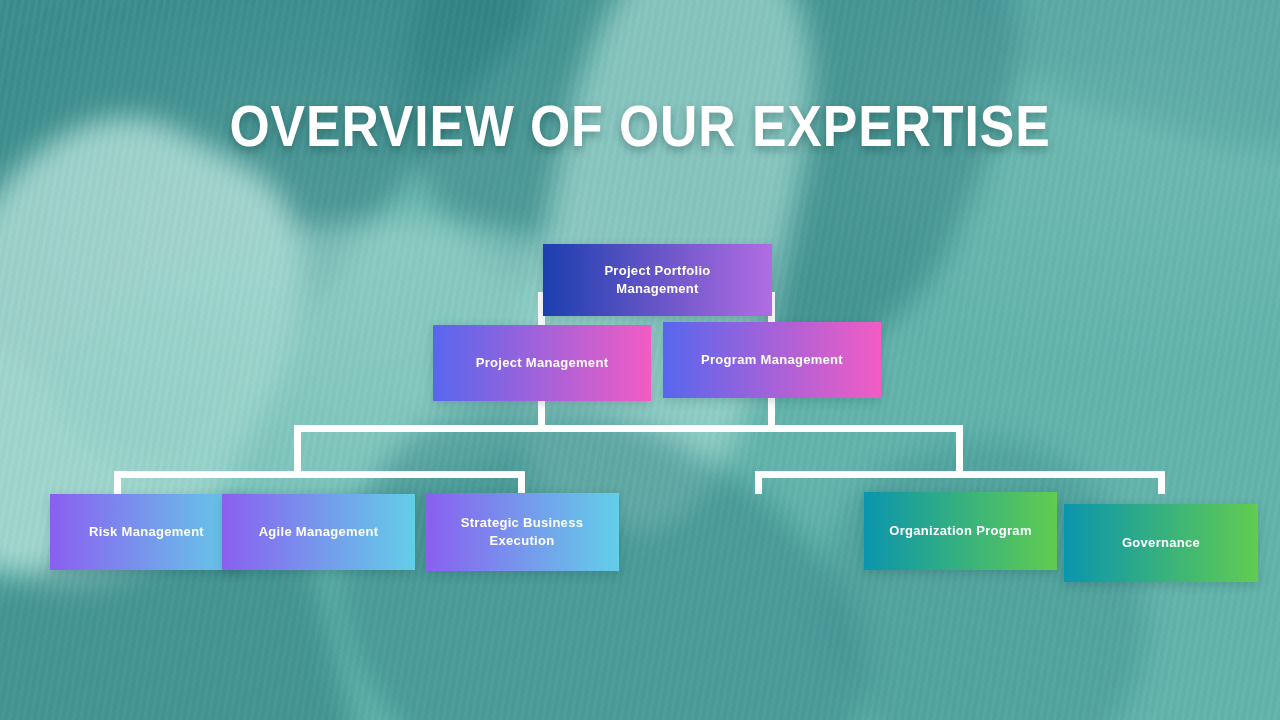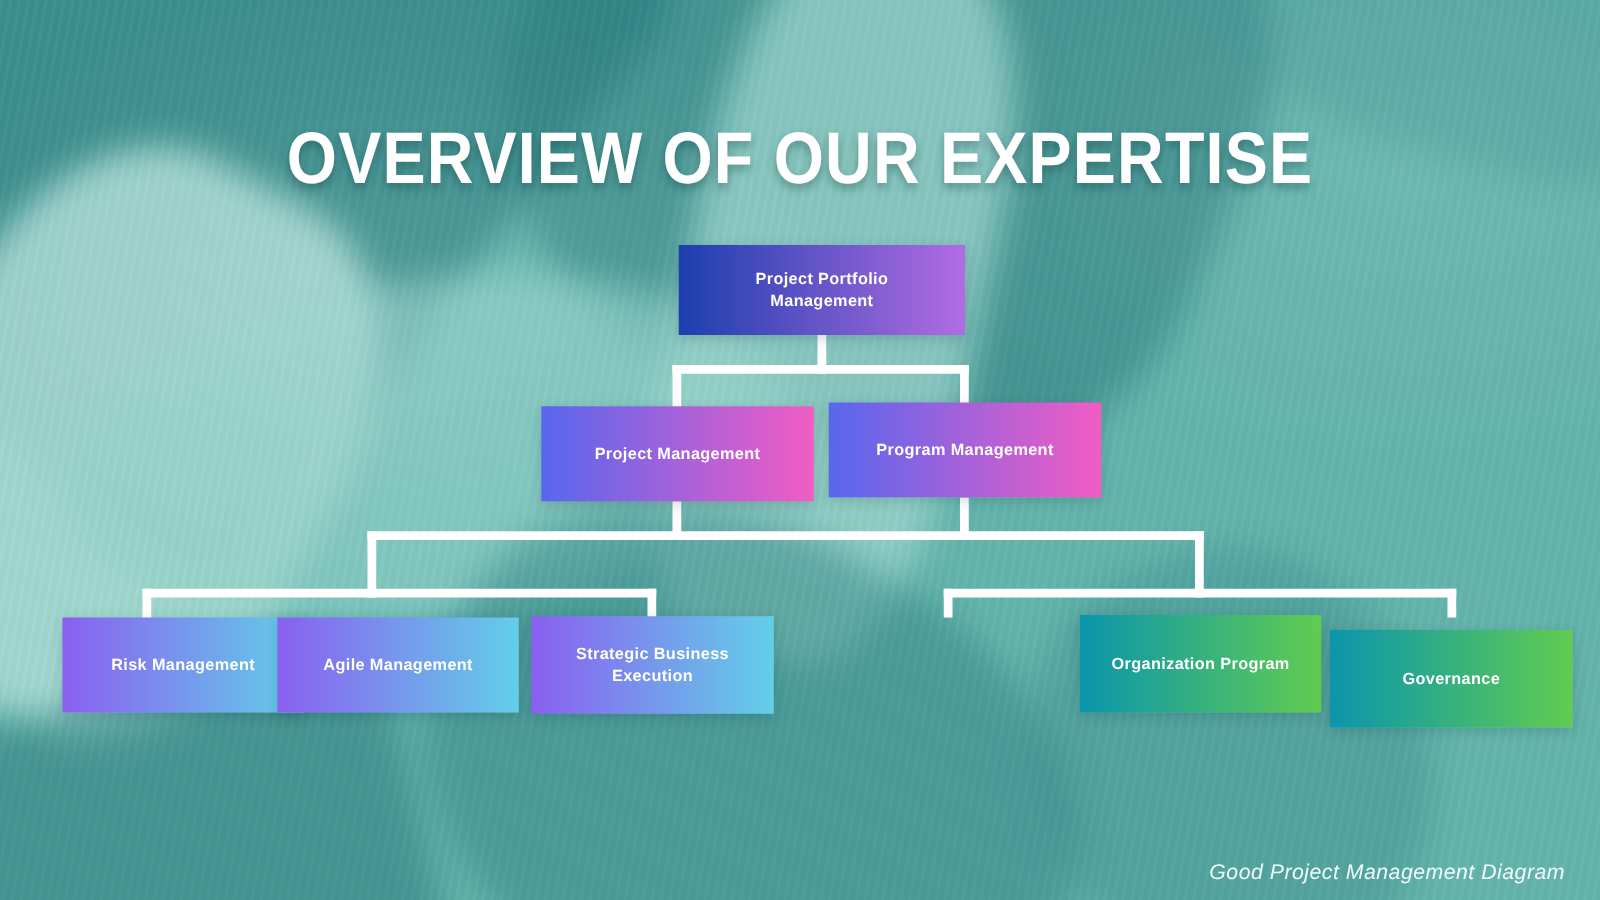--- a/index.html
+++ b/index.html
@@ -102,21 +102,21 @@
   <div class="conn c7" style="background: rgb(255, 255, 255);"></div>
   <div class="conn c8" style="background: rgb(255, 255, 255);"></div>
   <div class="conn c9" style="background: rgb(255, 255, 255);"></div>
   <div class="conn c10" style="background: rgb(255, 255, 255);"></div>
   <div class="conn c11" style="background: rgb(255, 255, 255);"></div>
   <div class="conn c12" style="background: rgb(255, 255, 255);"></div>
   <div class="conn c13" style="background: rgb(255, 255, 255);"></div>
   <div class="conn c14" style="background: rgb(255, 255, 255);"></div>
   <div class="conn c15" style="background: rgb(255, 255, 255);"></div>
 
-  <div class="node n-root" style="background: linear-gradient(90deg, rgb(28, 63, 174), rgb(178, 108, 226));">
+  <div class="node n-root" style="background: linear-gradient(90deg, rgb(28, 63, 174), rgb(178, 108, 226)); margin-top: 48px;">
     <span class="lbl">Project Portfolio Management</span>
   </div>
   <div class="node n-l2a" style="background: linear-gradient(90deg, rgb(87, 103, 238), rgb(242, 92, 196));">
     <span class="lbl">Project Management</span>
   </div>
   <div class="node n-l2b" style="background: linear-gradient(90deg, rgb(87, 103, 238), rgb(242, 92, 196));">
     <span class="lbl">Program Management</span>
   </div>
   <div class="node n-l3a" style="background: linear-gradient(90deg, rgb(138, 95, 240), rgb(98, 207, 232)); margin-left: 29px;">
     <span class="lbl">Risk Management</span>
@@ -127,15 +127,14 @@
   <div class="node n-l3c" style="background: linear-gradient(90deg, rgb(138, 95, 240), rgb(98, 207, 232));">
     <span class="lbl" style="padding:0 30px;">Strategic Business Execution</span>
   </div>
   <div class="node n-l3e" style="background: linear-gradient(90deg, rgb(11, 149, 173), rgb(97, 204, 80));">
     <span class="lbl">Organization Program</span>
   </div>
   <div class="node n-l3f" style="background: linear-gradient(90deg, rgb(11, 149, 173), rgb(97, 204, 80));">
     <span class="lbl">Governance</span>
   </div>
 
-  <div class="footer">Good Project Management Diagram</div>
 
 </div>
 
 </body></html>

